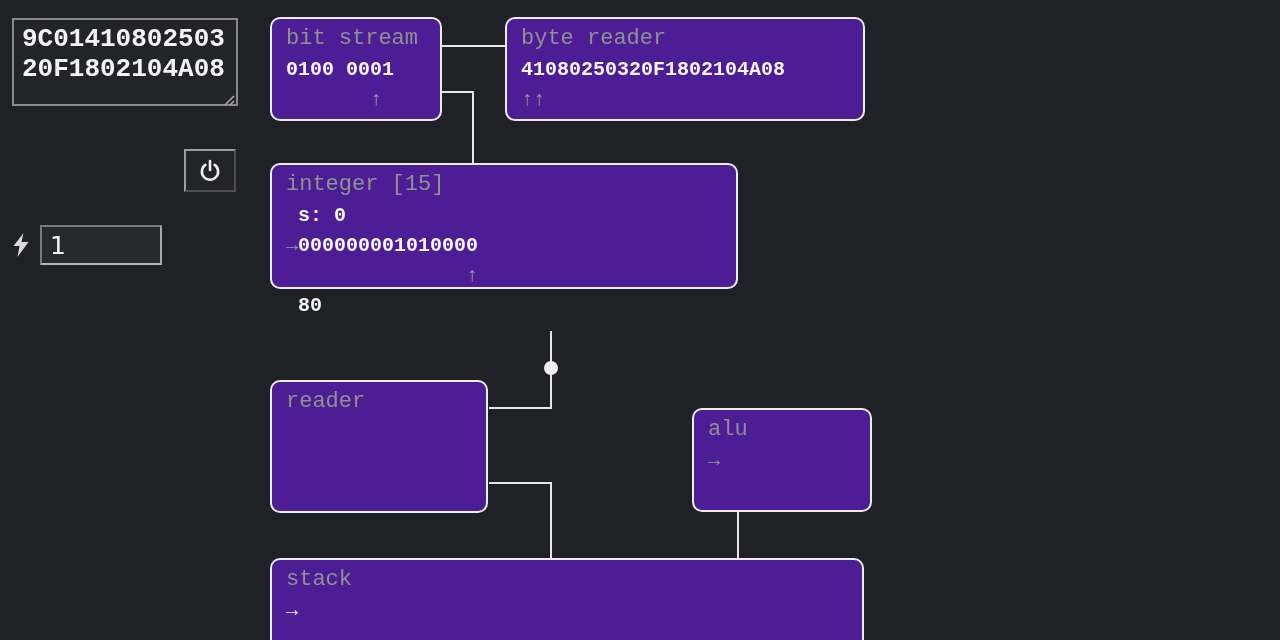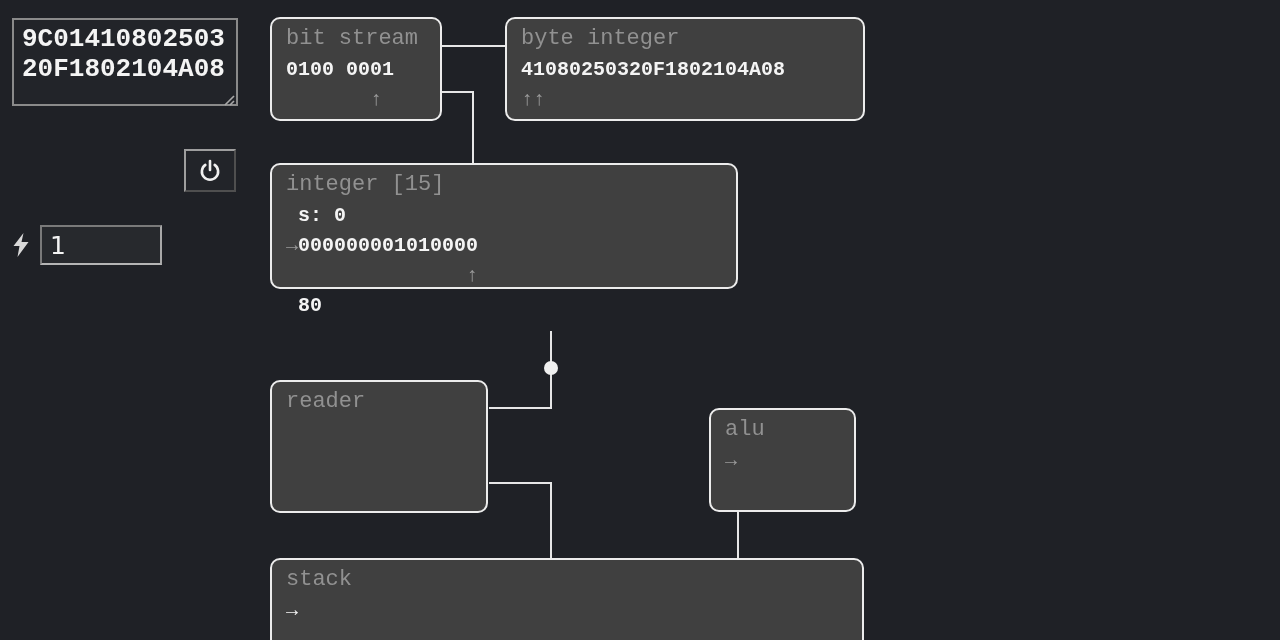--- a/index.html
+++ b/index.html
@@ -12,21 +12,21 @@
   }
   
   #wires{position:absolute;left:0;top:0;pointer-events:none;}
 
   
   .box{
     position:absolute;
     box-sizing:border-box;
     border:2px solid #ececec;
     border-radius:10px;
-    background:#404040;
+    background:#4c1d95;
     padding:6px 14px;
   }
   .box-title{
     font-size:22px;
     line-height:28px;
     color:#919191;
     margin-bottom:2px;
     white-space:pre;
   }
   .box-line{
@@ -120,42 +120,42 @@
 
 <div class="box" style="left:270px;top:17px;width:172px;height:104px">
   <div class="box-title">bit stream</div>
   <div class="box-rows">
       <div class="box-line"><span class="seg-white">0100 0001</span></div>
       <div class="box-line"><span class="seg-gray">       ↑</span></div>
     </div>
 </div>
 
 <div class="box" style="left:505px;top:17px;width:360px;height:104px">
-  <div class="box-title">byte integer</div>
+  <div class="box-title">byte reader</div>
   <div class="box-rows">
       <div class="box-line"><span class="seg-white">41080250320F1802104A08</span></div>
       <div class="box-line"><span class="seg-gray">↑↑</span></div>
     </div>
 </div>
 
 <div class="box" style="left:270px;top:163px;width:468px;height:126px">
   <div class="box-title">integer [15]</div>
   <div class="box-rows">
       <div class="box-line"><span class="seg-white"> s: 0</span></div>
       <div class="box-line"><span class="seg-gray">→</span><span class="seg-white">000000001010000</span></div>
       <div class="box-line"><span class="seg-gray">               ↑</span></div>
       <div class="box-line"><span class="seg-white"> 80</span></div>
     </div>
 </div>
 
 <div class="box" style="left:270px;top:380px;width:218px;height:133px">
   <div class="box-title">reader</div>
 </div>
 
-<div class="box" style="left:709px;top:408px;width:147px;height:104px">
+<div class="box" style="left:692px;top:408px;width:180px;height:104px">
   <div class="box-title">alu</div>
   <div class="box-rows">
       <div class="box-line"><span class="seg-gray">→</span></div>
     </div>
 </div>
 
 <div class="box" style="left:270px;top:558px;width:594px;height:120px;border-radius:10px 10px 0 0">
   <div class="box-title">stack</div>
   <div class="box-rows">
       <div class="box-line"><span class="seg-white">→</span></div>

